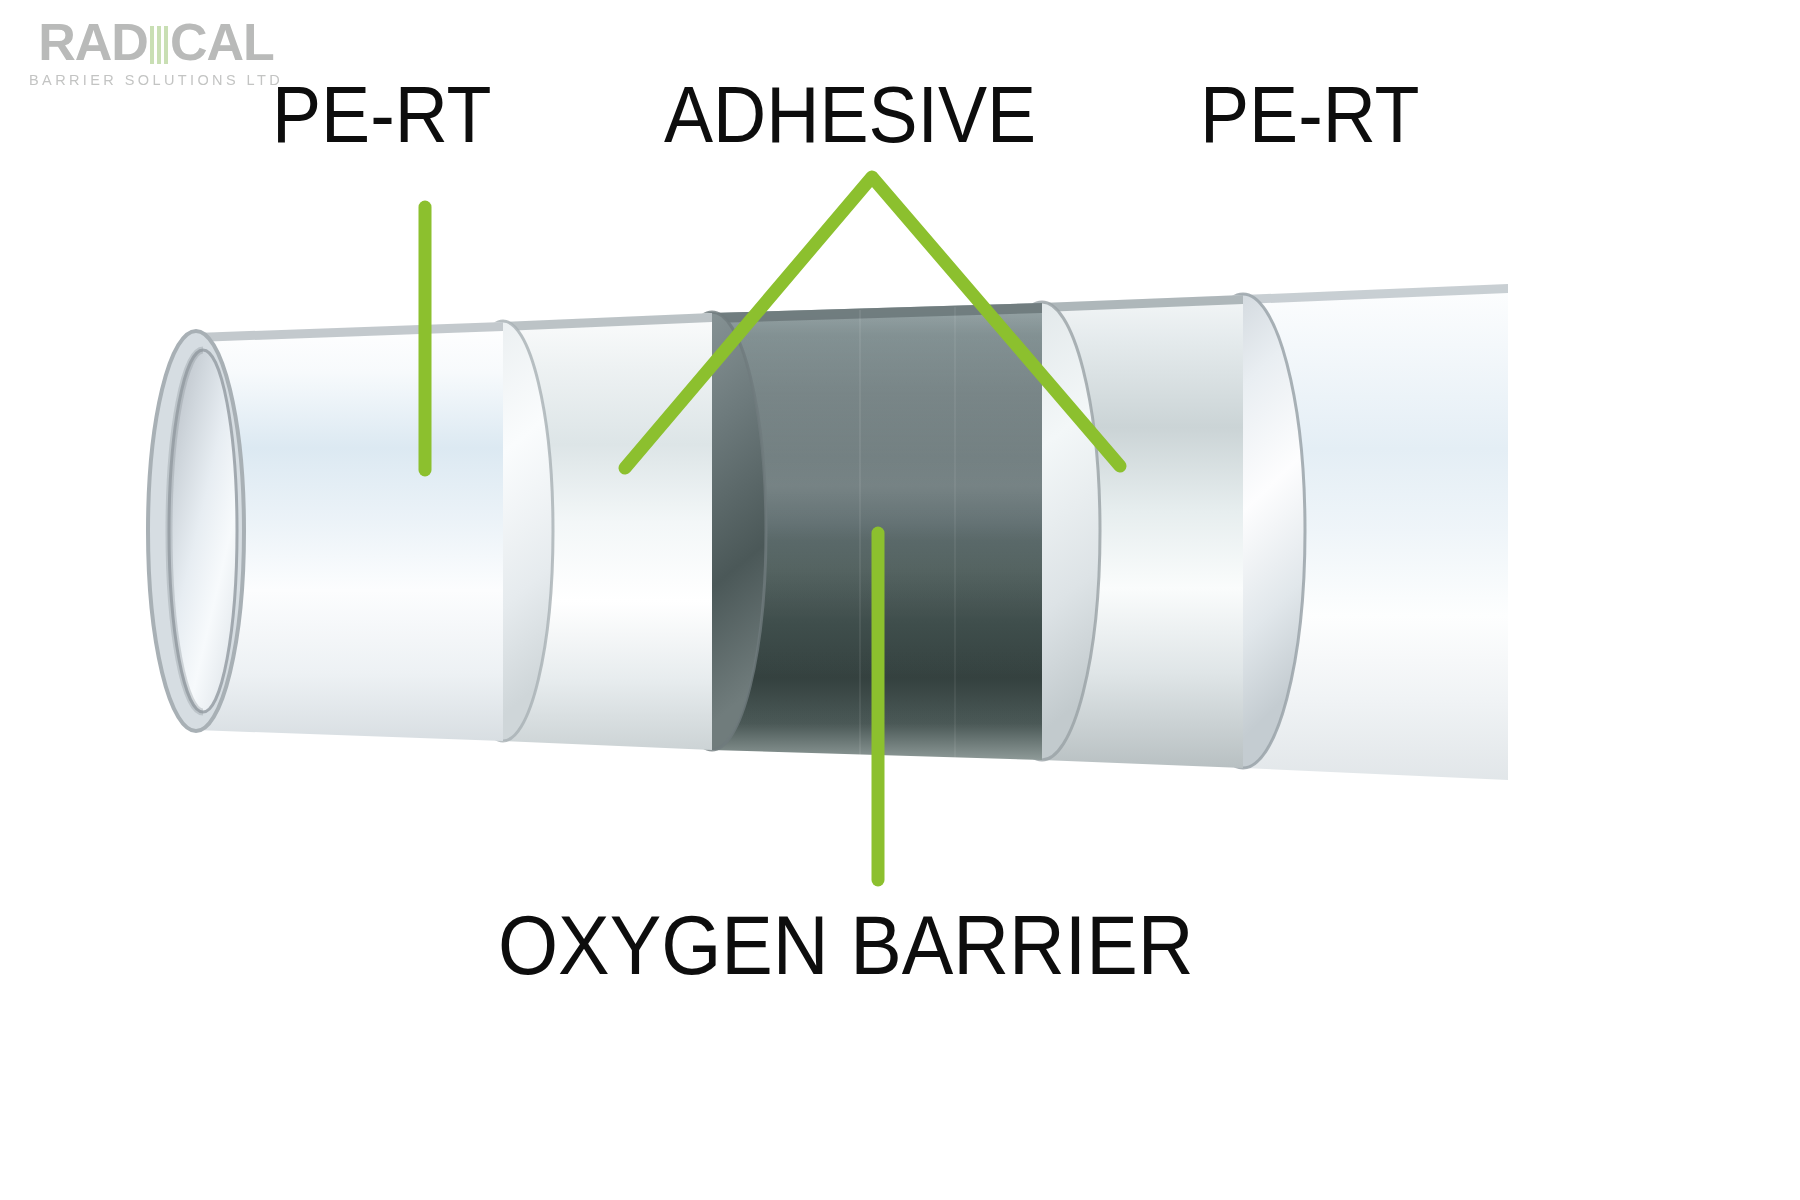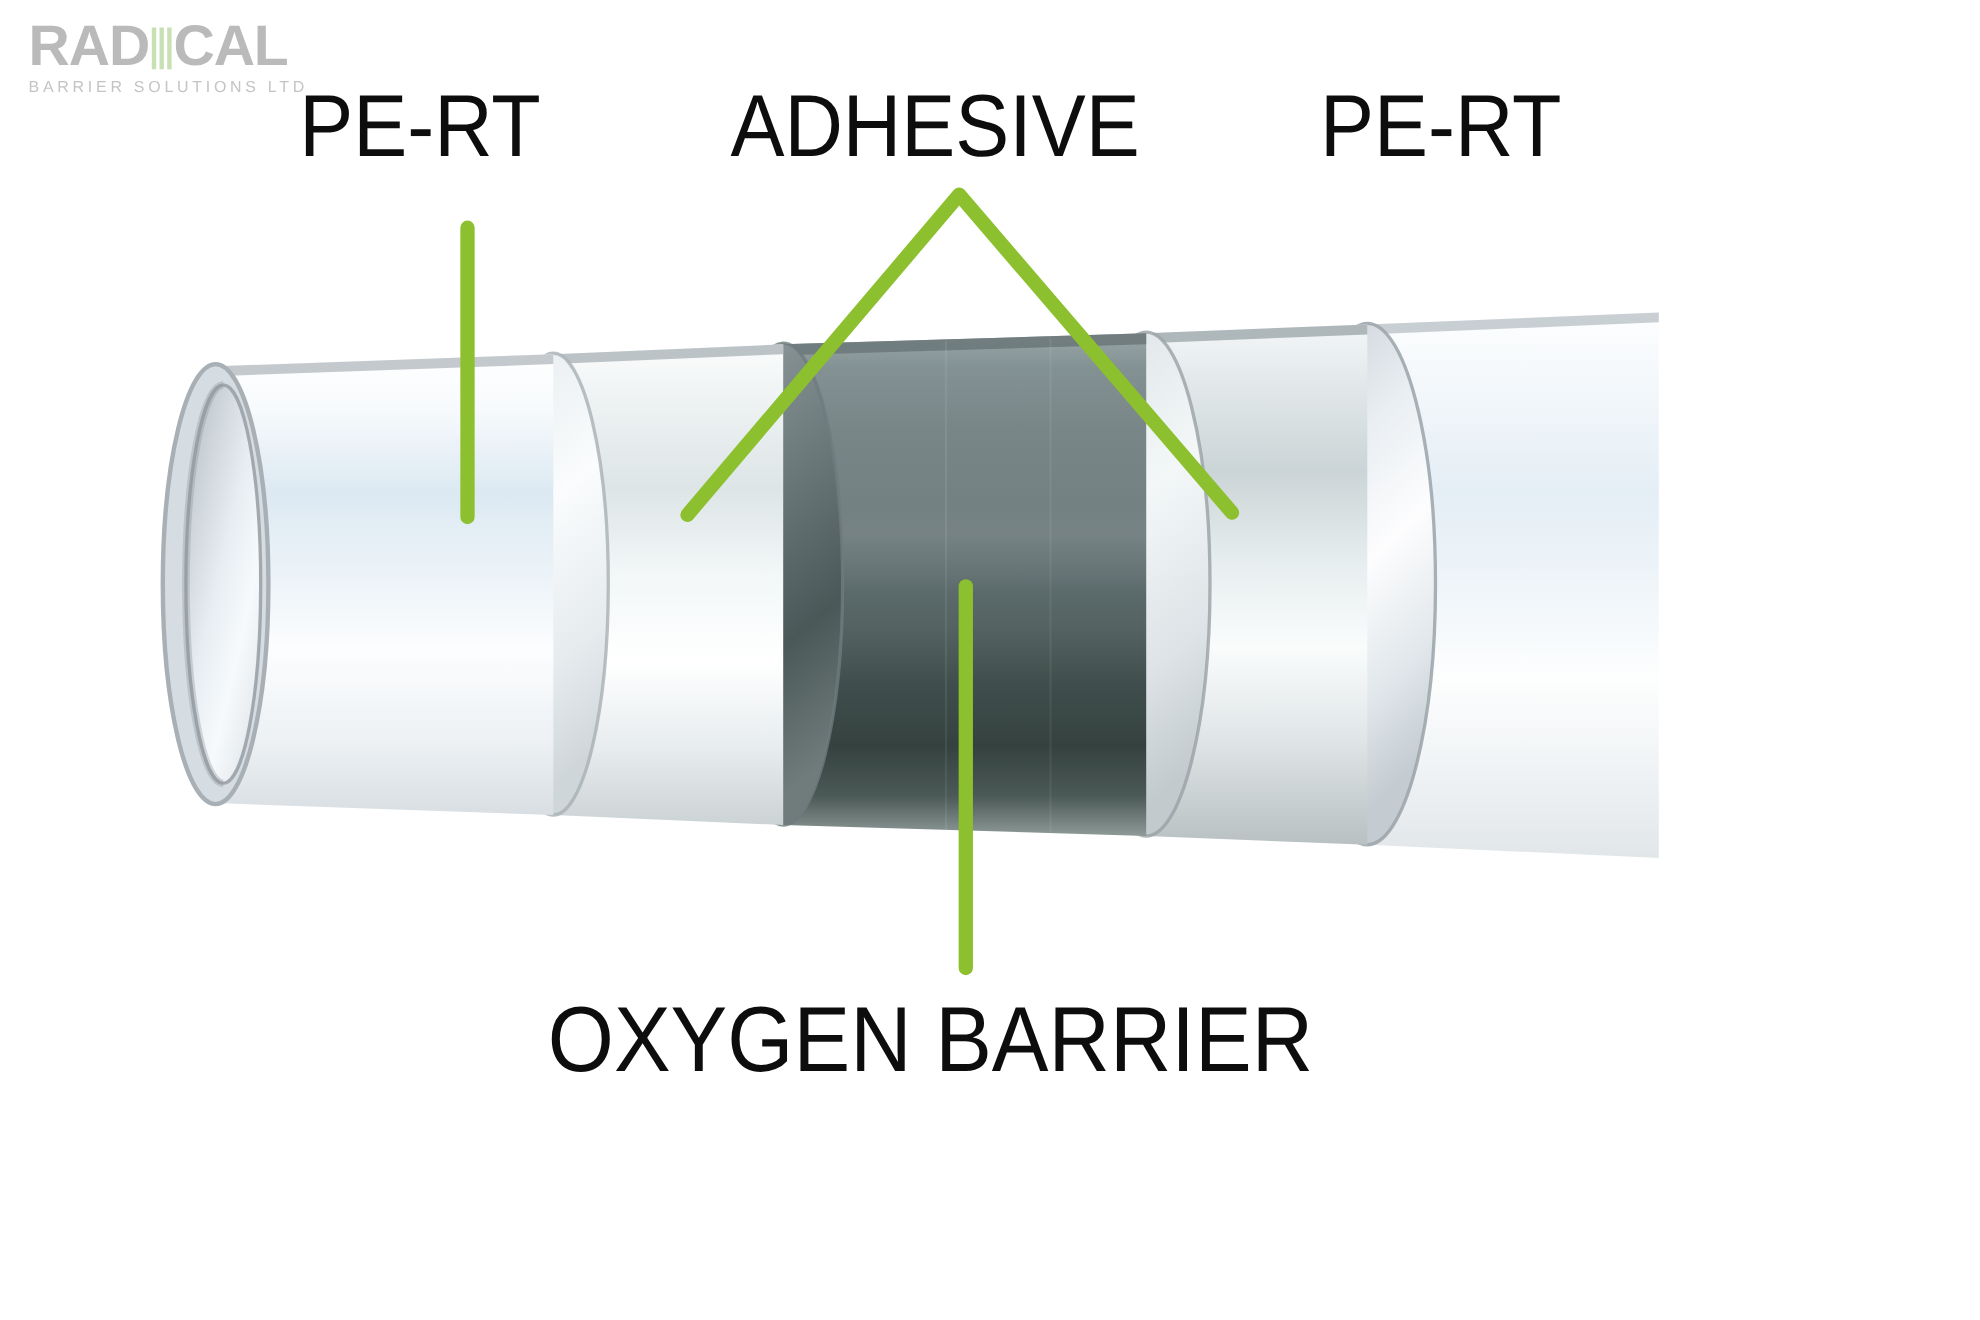--- a/index.html
+++ b/index.html
@@ -9,20 +9,21 @@
   }
   body {
     font-family: "Liberation Sans", sans-serif;
   }
   #stage {
     position: relative;
     width: 1508px;
     height: 1200px;
     background: #ffffff;
     overflow: hidden;
+    text-align: center;
   }
 
   
   #logo {
     position: absolute;
     left: 26px;
     top: 16px;
     width: 260px;
     height: 80px;
     user-select: none;

